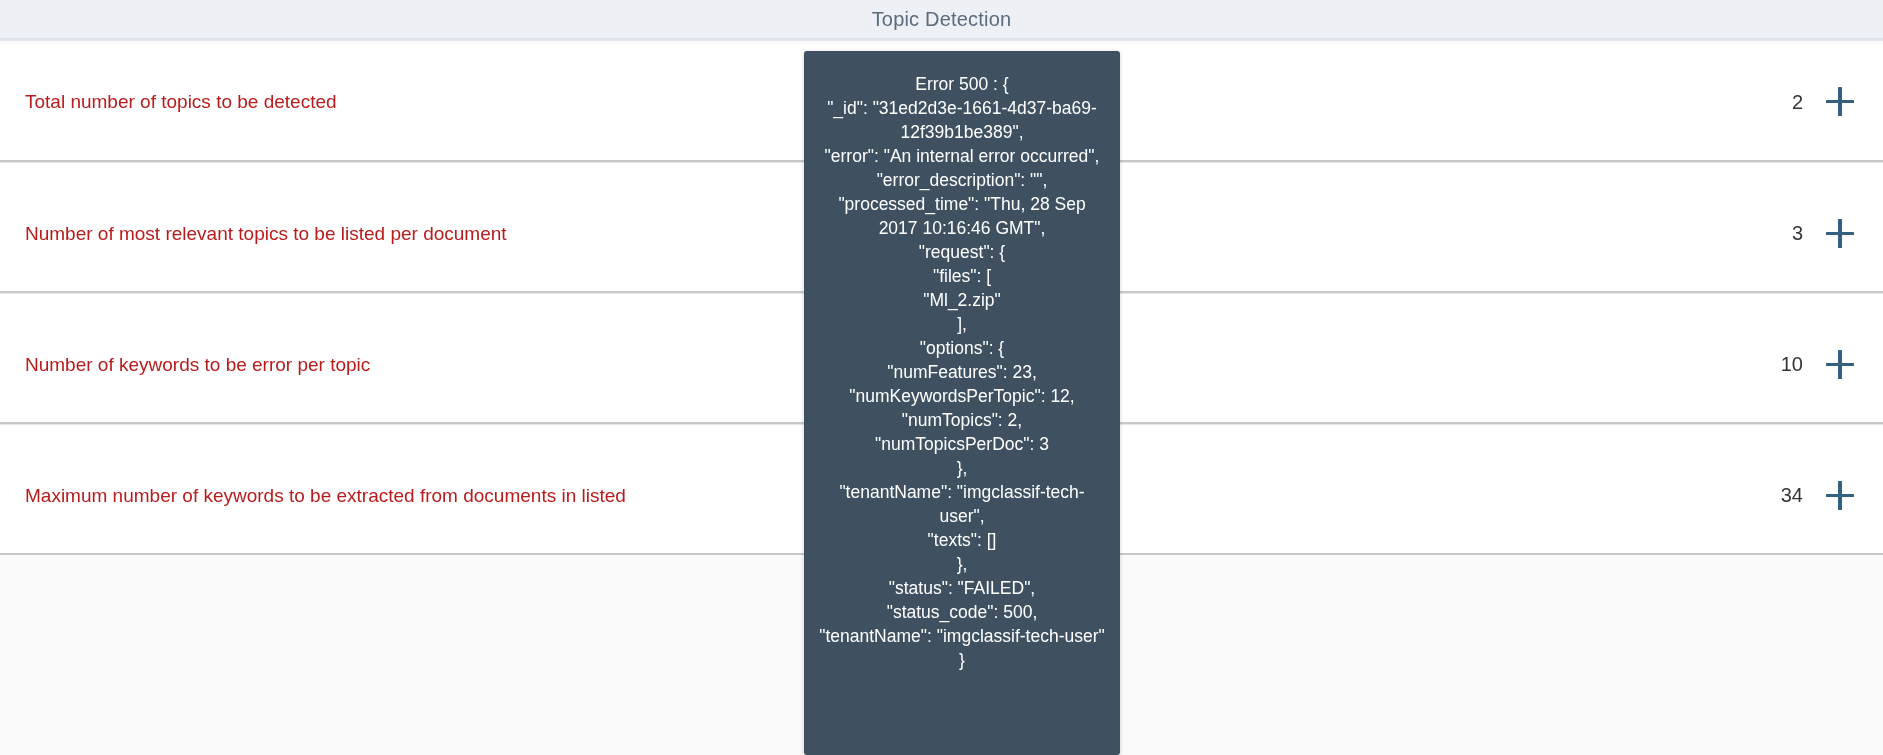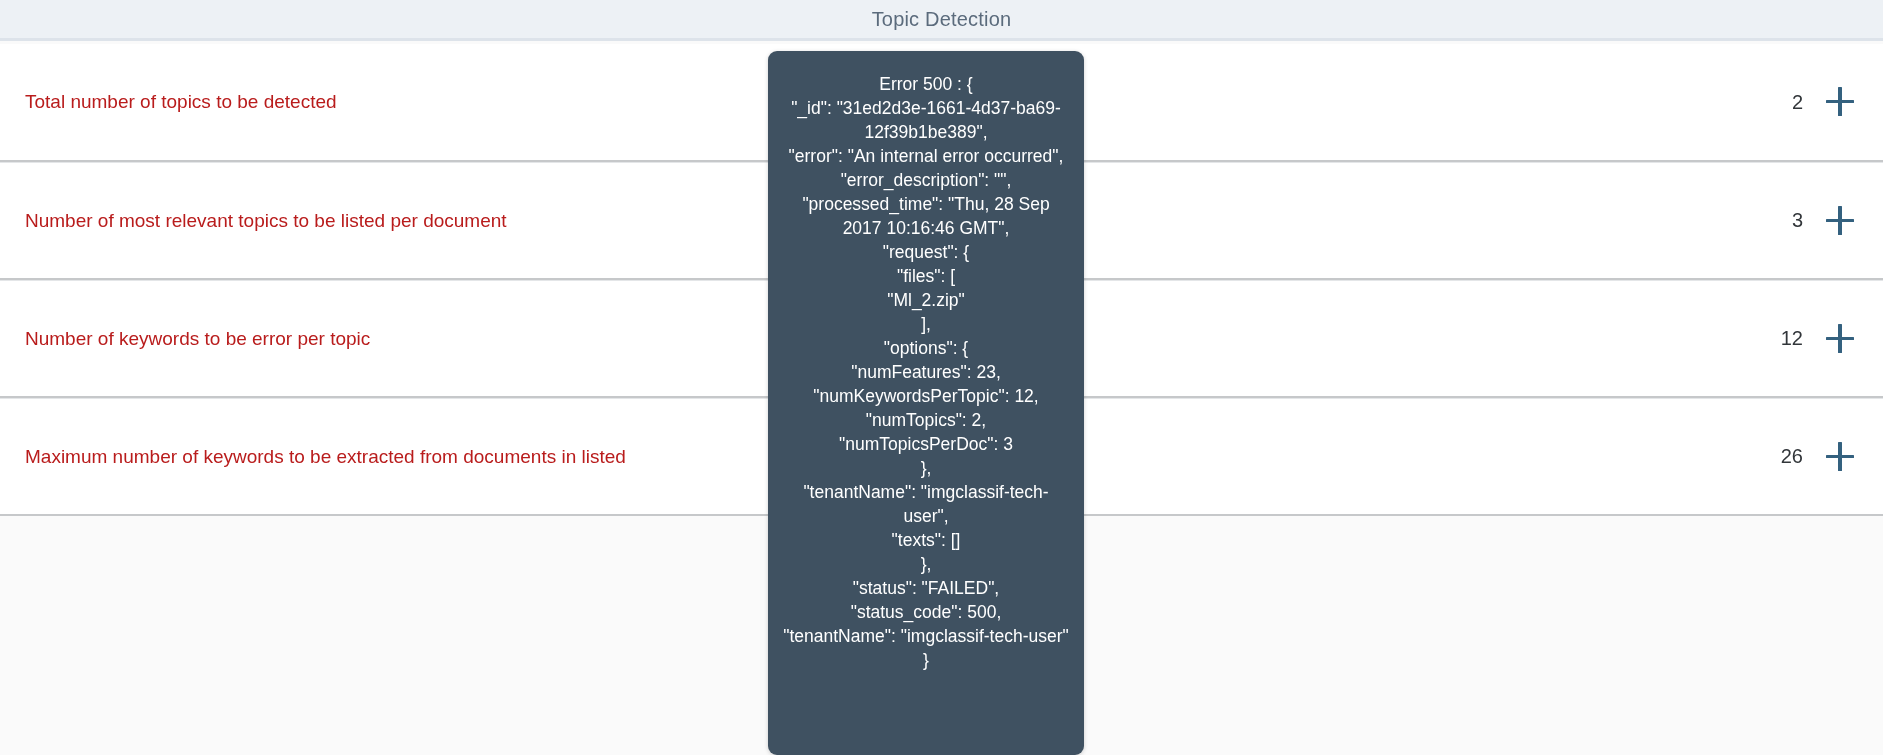--- a/index.html
+++ b/index.html
@@ -52,21 +52,21 @@
   .setting-row {
     position: relative;
     width: 1883px;
     background: #ffffff;
     display: flex;
     align-items: center;
     justify-content: space-between;
     padding: 0 24px 0 25px;
   }
   .setting-row.tall   { height: 116px; }
-  .setting-row.short  { height: 115px; }
+  .setting-row.short  { height: 115px; margin-top: 13px; }
 
   .setting-label {
     font-size: 19px;
     color: #b91c1c;
     font-weight: 400;
     white-space: nowrap;
     flex: 0 1 auto;
   }
 
   .setting-right {
@@ -115,26 +115,26 @@
   }
   .divider-soft {
     width: 1883px;
     height: 1px;
     background: #e4e6e8;
   }
 
   
   .error-tooltip {
     position: absolute;
-    left: 768px;
+    left: 804px;
     top: 51px;
     width: 316px;
     min-height: 704px;
     background: #3f5161;
-    border-radius: 9px;
+    border-radius: 3px;
     color: #ffffff;
     padding: 21px 14px 12px 14px;
     text-align: center;
     font-size: 17.5px;
     line-height: 24px;
     white-space: pre-line;
     word-break: break-word;
     z-index: 50;
     box-shadow: 0 1px 4px rgba(0,0,0,0.18);
   }
@@ -178,31 +178,31 @@
         <div class="setting-value">3</div>
         <div class="plus-button"></div>
       </div>
     </div>
     <div class="divider-strong"></div>
     <div class="divider-soft"></div>
 
     <div class="setting-row short">
       <div class="setting-label">Number of keywords to be error per topic</div>
       <div class="setting-right">
-        <div class="setting-value">12</div>
+        <div class="setting-value">10</div>
         <div class="plus-button"></div>
       </div>
     </div>
     <div class="divider-strong"></div>
     <div class="divider-soft"></div>
 
     <div class="setting-row short">
       <div class="setting-label">Maximum number of keywords to be extracted from documents in listed</div>
       <div class="setting-right">
-        <div class="setting-value">26</div>
+        <div class="setting-value">34</div>
         <div class="plus-button"></div>
       </div>
     </div>
     <div class="divider-strong"></div>
 
   </div>
 
   <div class="error-tooltip">Error 500 : {
 "_id": "31ed2d3e-1661-4d37-ba69-12f39b1be389",
 "error": "An internal error occurred",

